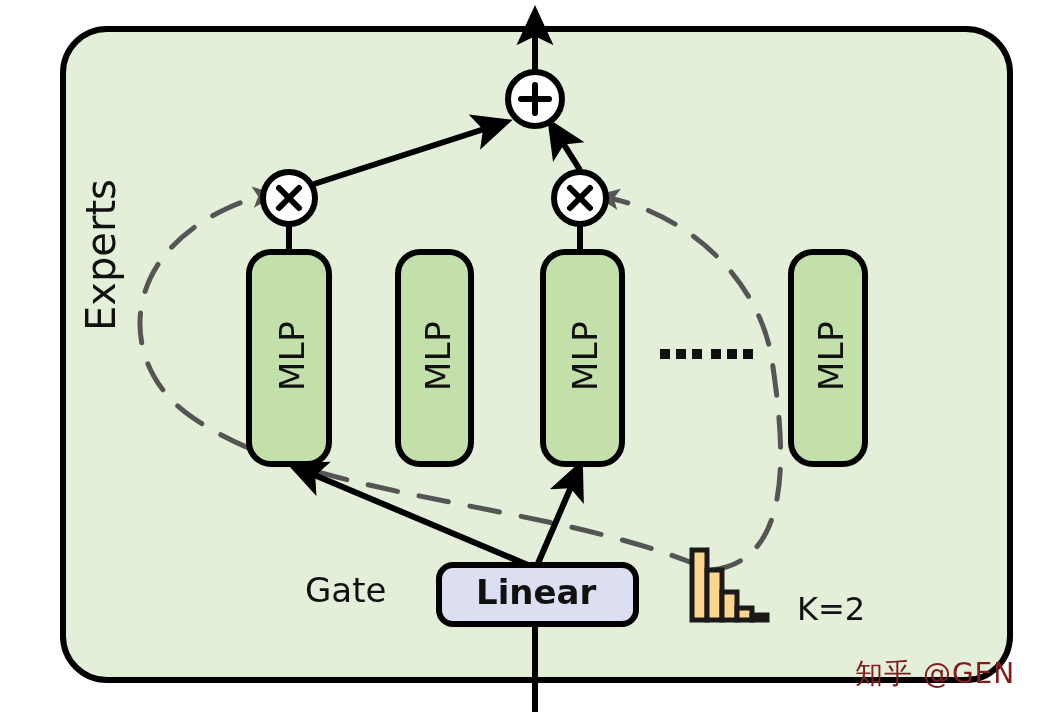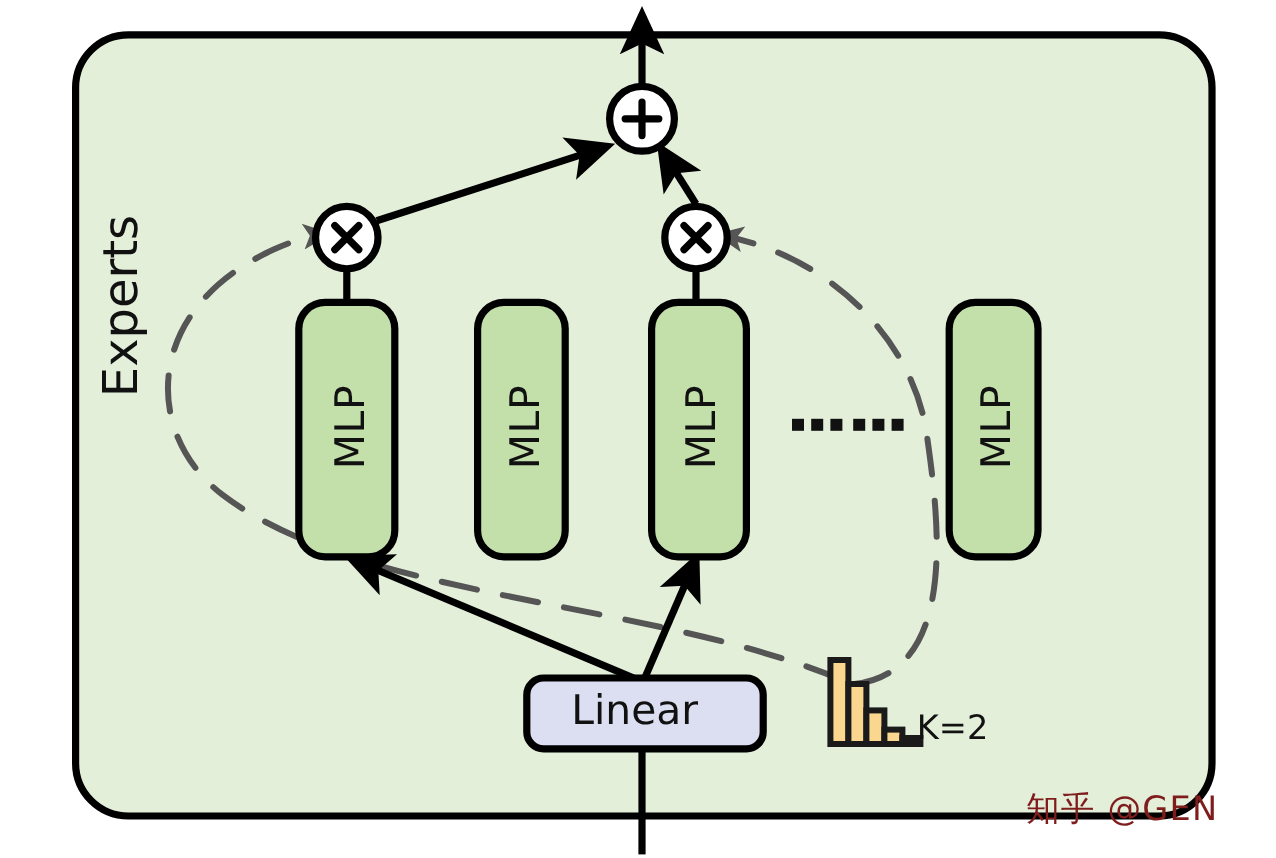--- a/index.html
+++ b/index.html
@@ -6,22 +6,22 @@
   #stage{position:relative;width:1063px;height:715px;background:#ffffff;
          font-family:"DejaVu Sans","Liberation Sans",sans-serif;overflow:hidden;}
   #svgroot{position:absolute;left:0;top:0;width:1063px;height:715px;}
   .lbl{position:absolute;color:#111111;white-space:nowrap;}
   .mlp-text{position:absolute;color:#111111;font-size:34px;letter-spacing:.5px;
             transform-origin:center center;}
   #title{left:672px;top:56px;font-size:38px;}
   #experts{left:-1px;top:0;font-size:40px;}
   #gate{left:305px;top:570px;font-size:34px;}
   #topk{left:778px;top:540px;font-size:34px;}
-  #keq{left:764px;top:590px;font-size:28px;}
-  #linear-text{left:476px;top:572px;font-size:34px;}
+  #keq{left:797px;top:590px;font-size:32px;}
+  #linear-text{left:476px;top:572px;font-size:34px;font-weight:bold;}
   #watermark{position:absolute;left:855px;top:655px;font-size:28px;color:#7f1d1d;
              white-space:nowrap;letter-spacing:1px;}
 </style>
 </head>
 <body>
 
 <div id="stage">
 
   <svg id="svgroot" viewBox="0 0 1063 715">
     <defs>
@@ -112,17 +112,18 @@
   </div>
   <div style="position:absolute;left:512px;top:328px;width:140px;height:60px;
               transform:rotate(-90deg);transform-origin:70px 30px;">
     <div class="mlp-text" style="left:37px;top:13px;">MLP</div>
   </div>
   <div style="position:absolute;left:758px;top:328px;width:140px;height:60px;
               transform:rotate(-90deg);transform-origin:70px 30px;">
     <div class="mlp-text" style="left:37px;top:13px;">MLP</div>
   </div>
 
+  <div class="lbl" id="gate">Gate</div>
   <div class="lbl" id="linear-text">Linear</div>
   <div class="lbl" id="keq">K=2</div>
 
   <div id="watermark">知乎 @GEN</div>
 </div>
 
 </body></html>

